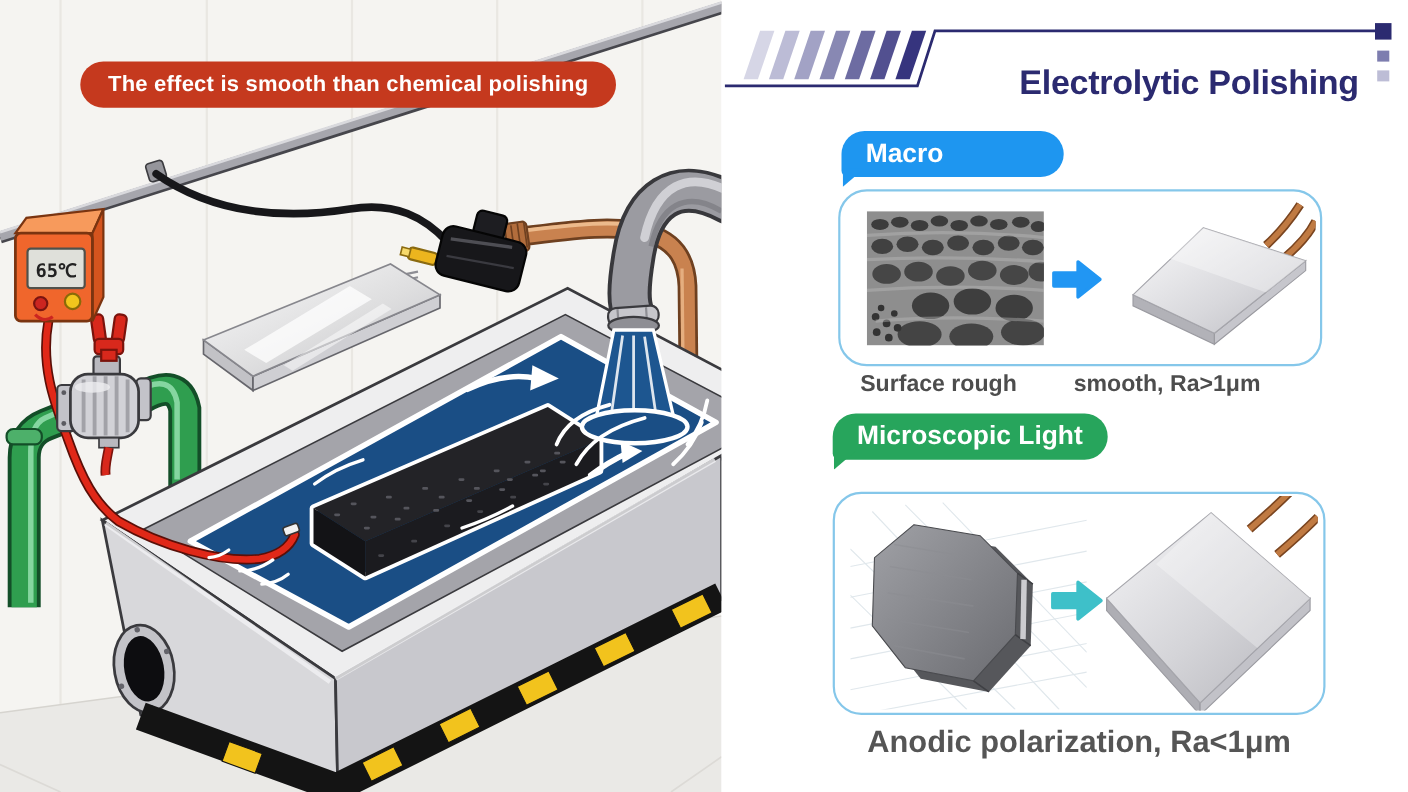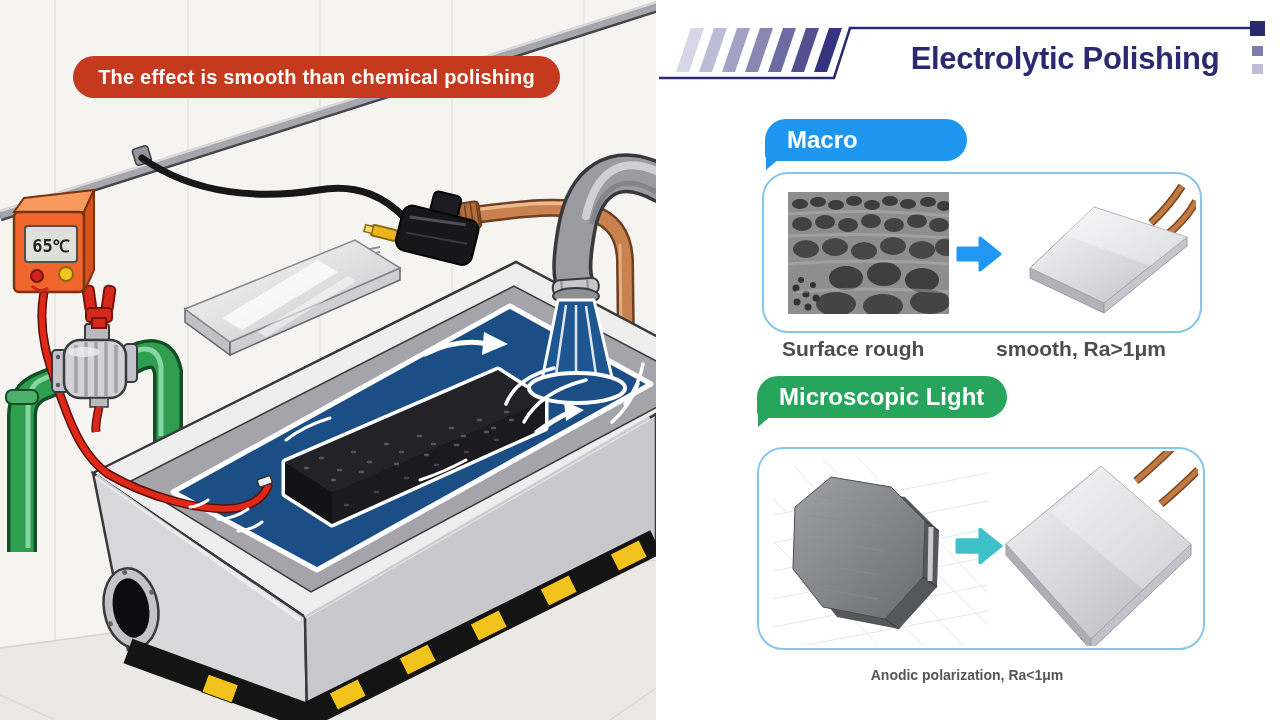--- a/index.html
+++ b/index.html
@@ -7,39 +7,39 @@
        font-family:"Liberation Sans","DejaVu Sans",sans-serif;}
   
   #left-panel{position:absolute;left:0;top:0;width:656px;height:720px;}
   #left-panel svg{display:block;}
   #banner{position:absolute;left:73px;top:56px;width:487px;height:42px;
           background:#c5391e;border-radius:22px;color:#fff;font-weight:bold;
           font-size:20px;line-height:42px;text-align:center;letter-spacing:.2px;}
   
   #right-panel{position:absolute;left:656px;top:0;width:624px;height:720px;background:#fff;}
   #header-deco{position:absolute;left:0;top:20px;}
-  #title{position:absolute;left:232px;top:38px;width:354px;height:42px;margin:0;
+  #title{position:absolute;left:232px;top:38px;width:354px;height:42px;margin:16px;
          font-size:31px;line-height:42px;font-weight:bold;color:#2b2a70;
          text-align:center;letter-spacing:-.3px;}
   .badge{position:absolute;height:42px;color:#fff;font-weight:bold;font-size:24px;
          line-height:42px;padding:0 22px;box-sizing:border-box;
          border-radius:21px 21px 21px 6px;}
   .badge::after{content:"";position:absolute;left:1px;bottom:-9px;width:20px;height:17px;
          background:inherit;clip-path:polygon(0 0,100% 0,0 100%);}
   #badge-macro{left:109px;top:119px;width:202px;background:#1e96f0;}
   #badge-micro{left:101px;top:376px;width:250px;background:#27a55c;}
   .card{position:absolute;background:#fff;border:2px solid #85c7ea;border-radius:26px;box-sizing:border-box;}
   #card-macro{left:106px;top:172px;width:440px;height:161px;}
   #card-micro{left:101px;top:447px;width:448px;height:203px;}
   .card>*{position:absolute;}
   .cap{position:absolute;color:#4d4d4d;font-weight:bold;font-size:21px;line-height:26px;}
   #cap-row1{left:106px;top:336px;width:440px;height:26px;}
   #cap1a{position:absolute;left:20px;width:220px;}
-  #cap1b{position:absolute;left:214px;width:210px;text-align:center;}
-  #cap2{left:87px;top:662px;width:448px;text-align:center;font-size:14px;color:#555;}
+  #cap1b{position:absolute;left:194px;width:210px;text-align:center;}
+  #cap2{left:101px;top:662px;width:448px;text-align:center;font-size:28px;color:#555;}
 </style>
 </head>
 <body>
 
 <div id="left-panel">
 <svg width="656" height="720" viewBox="0 0 656 720">
   <defs>
     <linearGradient id="plateG" x1="0" y1="0" x2="1" y2="1">
       <stop offset="0" stop-color="#fbfbfc"></stop>
           <stop offset=".55" stop-color="#dededf"></stop>

